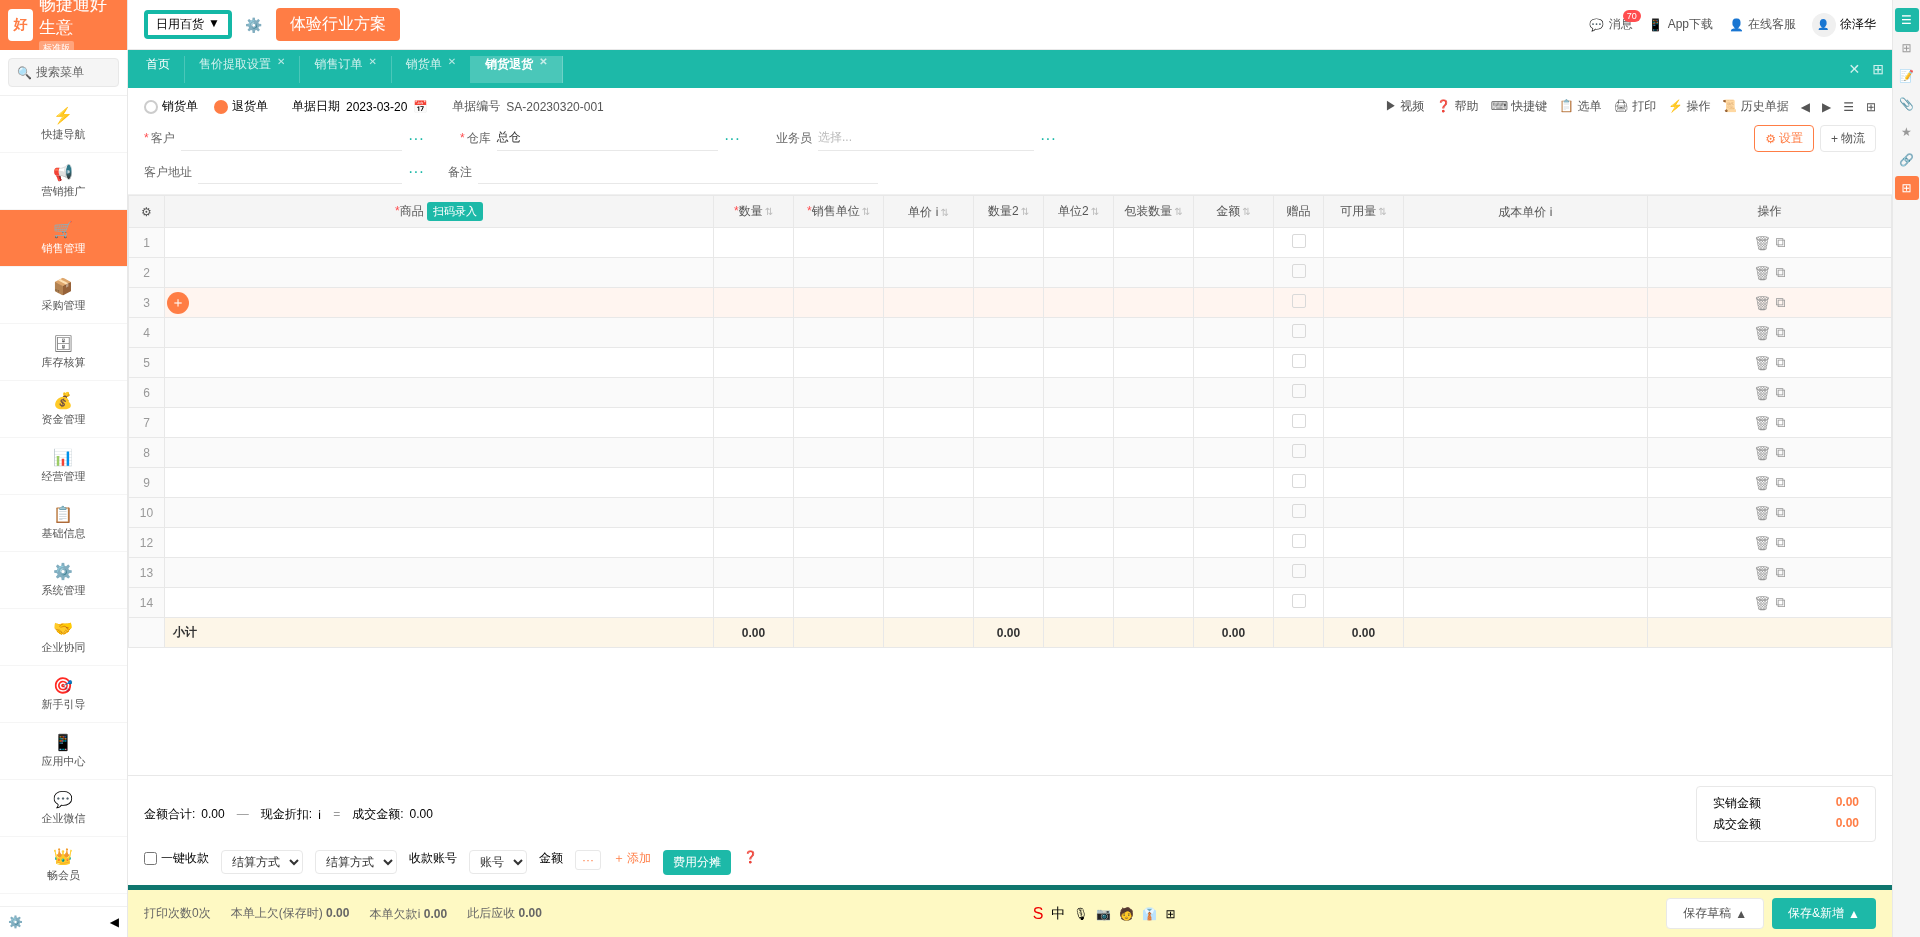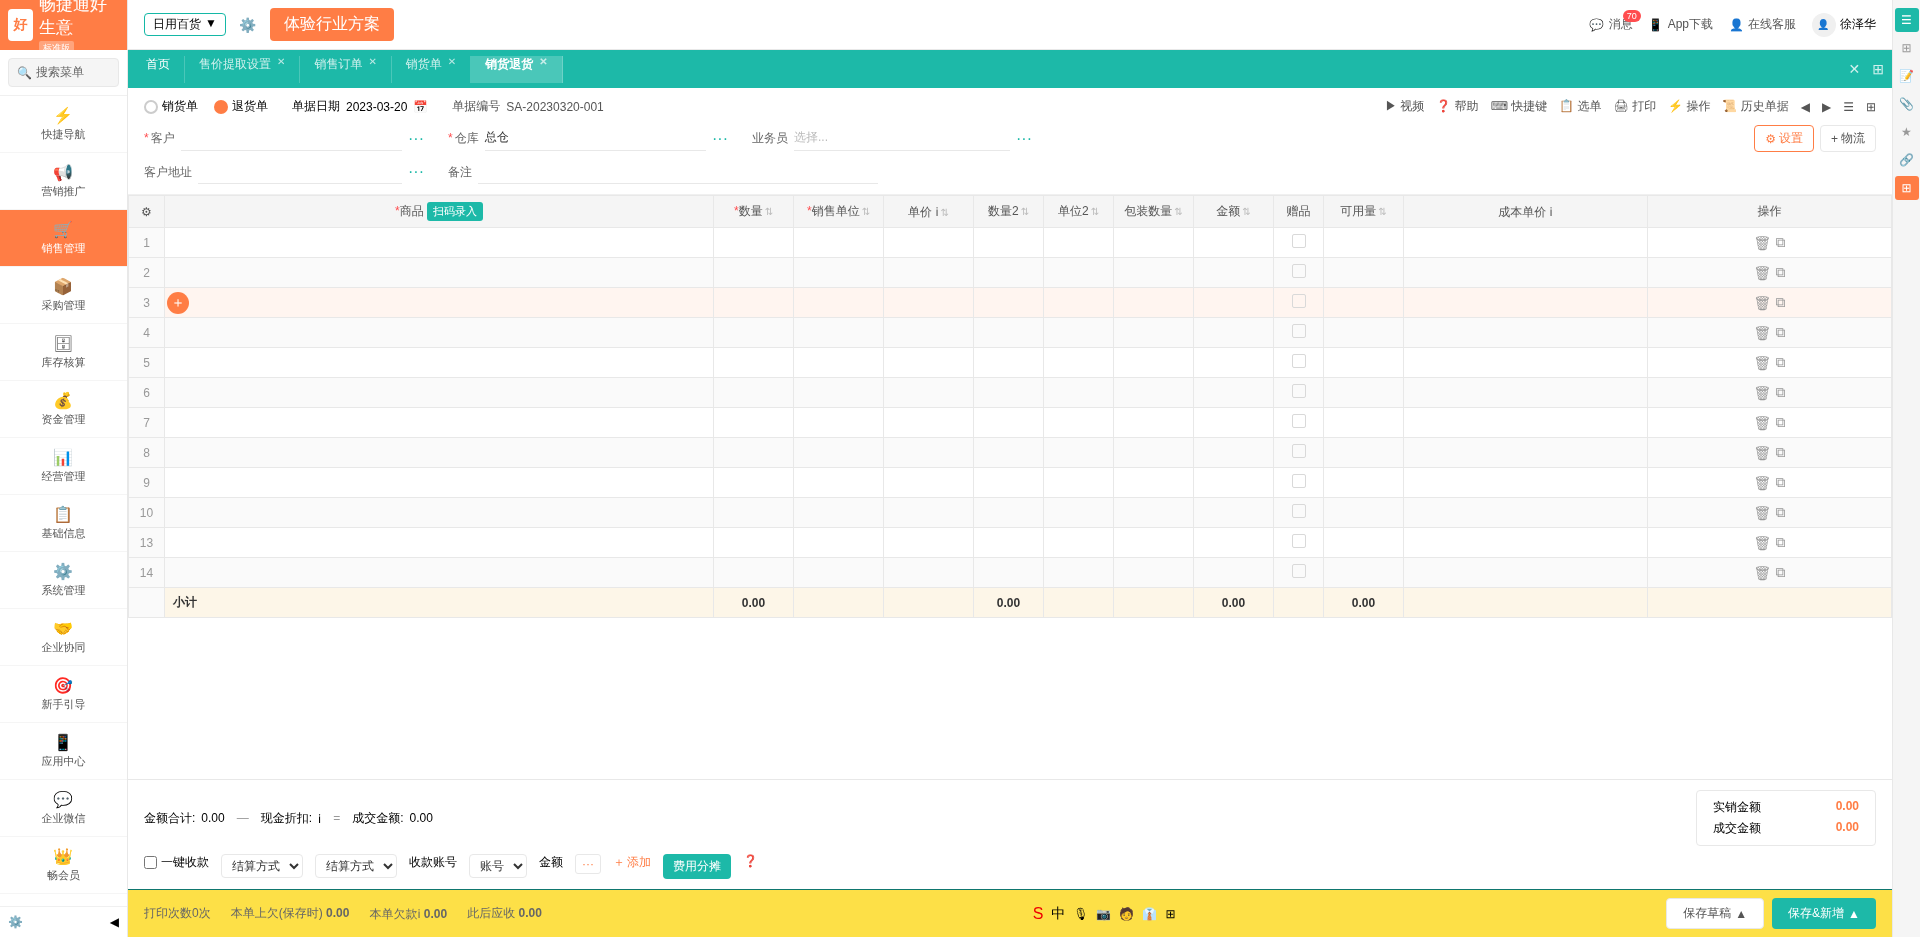--- a/index.html
+++ b/index.html
@@ -20,21 +20,21 @@
     .sidebar-item-icon { font-size: 16px; margin-bottom: 2px; }
     .sidebar-item-label { font-size: 11px; text-align: center; }
     .sidebar-bottom { padding: 8px; display: flex; align-items: center; justify-content: space-between; border-top: 1px solid #f0f0f0; }
 
     
     .main { flex: 1; display: flex; flex-direction: column; overflow: hidden; }
 
     
     .top-header { height: 50px; background: #fff; display: flex; align-items: center; justify-content: space-between; padding: 0 16px; border-bottom: 1px solid #e8e8e8; flex-shrink: 0; }
     .top-header-left { display: flex; align-items: center; gap: 8px; }
-    .daily-select { display: flex; align-items: flex-start; gap: 4px; border: 1px solid #14b8a6; border-radius: 4px; padding: 2px 8px; cursor: pointer; background: #fff; }
+    .daily-select { display: flex; align-items: flex-start; gap: 4px; border: 4px solid #14b8a6; border-radius: 4px; padding: 2px 8px; cursor: pointer; background: #fff; }
     .gear-btn { width: 28px; height: 28px; display: flex; align-items: center; justify-content: center; cursor: pointer; color: #666; font-size: 14px; }
     .experience-btn { background: #ff7d45; color: #fff; border: none; border-radius: 4px; padding: 6px 14px; cursor: pointer; font-size: 16px; }
     .top-header-right { display: flex; align-items: center; gap: 16px; }
     .header-icon-item { display: flex; align-items: center; gap: 4px; cursor: pointer; color: #555; font-size: 12px; position: relative; }
     .badge { background: #ff4d4f; color: #fff; font-size: 9px; border-radius: 8px; padding: 1px 4px; position: absolute; top: -6px; right: -8px; }
     .user-info { display: flex; align-items: center; gap: 4px; cursor: pointer; }
     .user-avatar { width: 24px; height: 24px; border-radius: 50%; background: #f0f0f0; display: flex; align-items: center; justify-content: center; font-size: 10px; color: #666; }
 
     
     .tab-bar { background: #1db9a8; display: flex; align-items: center; padding: 0 4px; height: 38px; flex-shrink: 0; }
@@ -53,21 +53,21 @@
     .form-header-row1 { display: flex; align-items: center; gap: 24px; margin-bottom: 10px; }
     .radio-group { display: flex; gap: 16px; }
     .radio-item { display: flex; align-items: center; gap: 4px; cursor: pointer; }
     .radio-circle { width: 14px; height: 14px; border-radius: 50%; border: 2px solid #ccc; display: inline-block; }
     .radio-circle.checked { border-color: #ff7d45; background: #ff7d45; }
     .date-field { display: flex; align-items: center; gap: 6px; }
     .calendar-icon { color: #999; cursor: pointer; }
     .order-id { display: flex; align-items: center; gap: 6px; color: #555; }
     .header-actions { margin-left: auto; display: flex; align-items: center; gap: 12px; font-size: 12px; color: #555; }
     .header-actions span { cursor: pointer; display: flex; align-items: center; gap: 3px; }
-    .form-header-row2 { display: flex; align-items: center; gap: 24px; flex-wrap: wrap; justify-content: space-between; }
+    .form-header-row2 { display: flex; align-items: center; gap: 36px; flex-wrap: wrap; justify-content: space-between; }
     .field-group { display: flex; align-items: center; gap: 6px; min-width: 280px; }
     .field-label { color: #666; white-space: nowrap; }
     .field-label.required::before { content: '*'; color: #ff4d4f; margin-right: 2px; }
     .field-input { flex: 1; border-bottom: 1px solid #e8e8e8; padding: 4px 0; color: #333; min-width: 120px; }
     .field-dots { color: #1db9a8; cursor: pointer; font-size: 16px; }
     .side-btns { margin-left: auto; display: flex; gap: 6px; }
     .side-btn { padding: 4px 10px; border: 1px solid #e8e8e8; border-radius: 4px; cursor: pointer; color: #555; font-size: 12px; background: #fff; display: flex; align-items: center; gap: 3px; }
     .side-btn.orange { border-color: #ff7d45; color: #ff7d45; }
 
     
@@ -96,21 +96,21 @@
     .amount-total { display: flex; align-items: center; gap: 6px; font-size: 13px; }
     .minus-icon { color: #999; }
     .equals-icon { color: #999; }
     .footer-row2 { display: flex; align-items: flex-start; gap: 12px; }
     .payment-select { border: 1px solid #e8e8e8; border-radius: 4px; padding: 3px 6px; color: #333; background: #fff; cursor: pointer; }
     .add-btn { background: none; border: none; color: #ff7d45; cursor: pointer; font-size: 12px; display: flex; align-items: center; gap: 2px; }
     .expense-btn { background: #1db9a8; color: #fff; border: none; border-radius: 4px; padding: 4px 10px; cursor: pointer; }
     .help-icon { color: #999; cursor: pointer; }
 
     
-    .bottom-bar { background: #fde047; border-top: 1px solid #0f766e; padding: 8px 16px; display: flex; align-items: center; justify-content: space-between; flex-shrink: 0; }
+    .bottom-bar { background: #fef9c3; border-top: 5px solid #0f766e; padding: 8px 16px; display: flex; align-items: center; justify-content: space-between; flex-shrink: 0; }
     .bottom-info { display: flex; gap: 20px; align-items: center; font-size: 12px; color: #666; }
     .bottom-tools { display: flex; align-items: center; gap: 8px; }
     .save-actions { display: flex; gap: 8px; }
     .save-draft-btn { padding: 6px 16px; border: 1px solid #e8e8e8; border-radius: 4px; background: #fff; cursor: pointer; color: #555; display: flex; align-items: center; gap: 4px; }
     .save-new-btn { padding: 6px 16px; border: none; border-radius: 4px; background: #1db9a8; color: #fff; cursor: pointer; display: flex; align-items: center; gap: 4px; }
 
     
     .right-panel { width: 28px; background: #f5f5f5; display: flex; flex-direction: column; align-items: center; padding: 8px 0; gap: 4px; border-left: 1px solid #e8e8e8; flex-shrink: 0; }
     .right-icon { width: 24px; height: 24px; display: flex; align-items: center; justify-content: center; cursor: pointer; color: #999; font-size: 12px; border-radius: 3px; }
     .right-icon.active { background: #1db9a8; color: #fff; }
@@ -601,20 +601,44 @@
       <td></td>
       <td></td>
       <td>
         <div class="row-actions">
           <button class="row-action-btn">🗑</button>
           <button class="row-action-btn">⧉</button>
         </div>
       </td>
     </tr>
             <tr>
+      <td><span class="row-num">12</span></td>
+      <td style="text-align:left; position:relative;">
+        
+      </td>
+      <td></td>
+      <td></td>
+      <td></td>
+      <td></td>
+      <td></td>
+      <td></td>
+      <td></td>
+      <td class="checkbox-cell">
+        <span class="checkbox"></span>
+      </td>
+      <td></td>
+      <td></td>
+      <td>
+        <div class="row-actions">
+          <button class="row-action-btn">🗑</button>
+          <button class="row-action-btn">⧉</button>
+        </div>
+      </td>
+    </tr>
+            <tr>
       <td><span class="row-num">13</span></td>
       <td style="text-align:left; position:relative;">
         
       </td>
       <td></td>
       <td></td>
       <td></td>
       <td></td>
       <td></td>
       <td></td>

